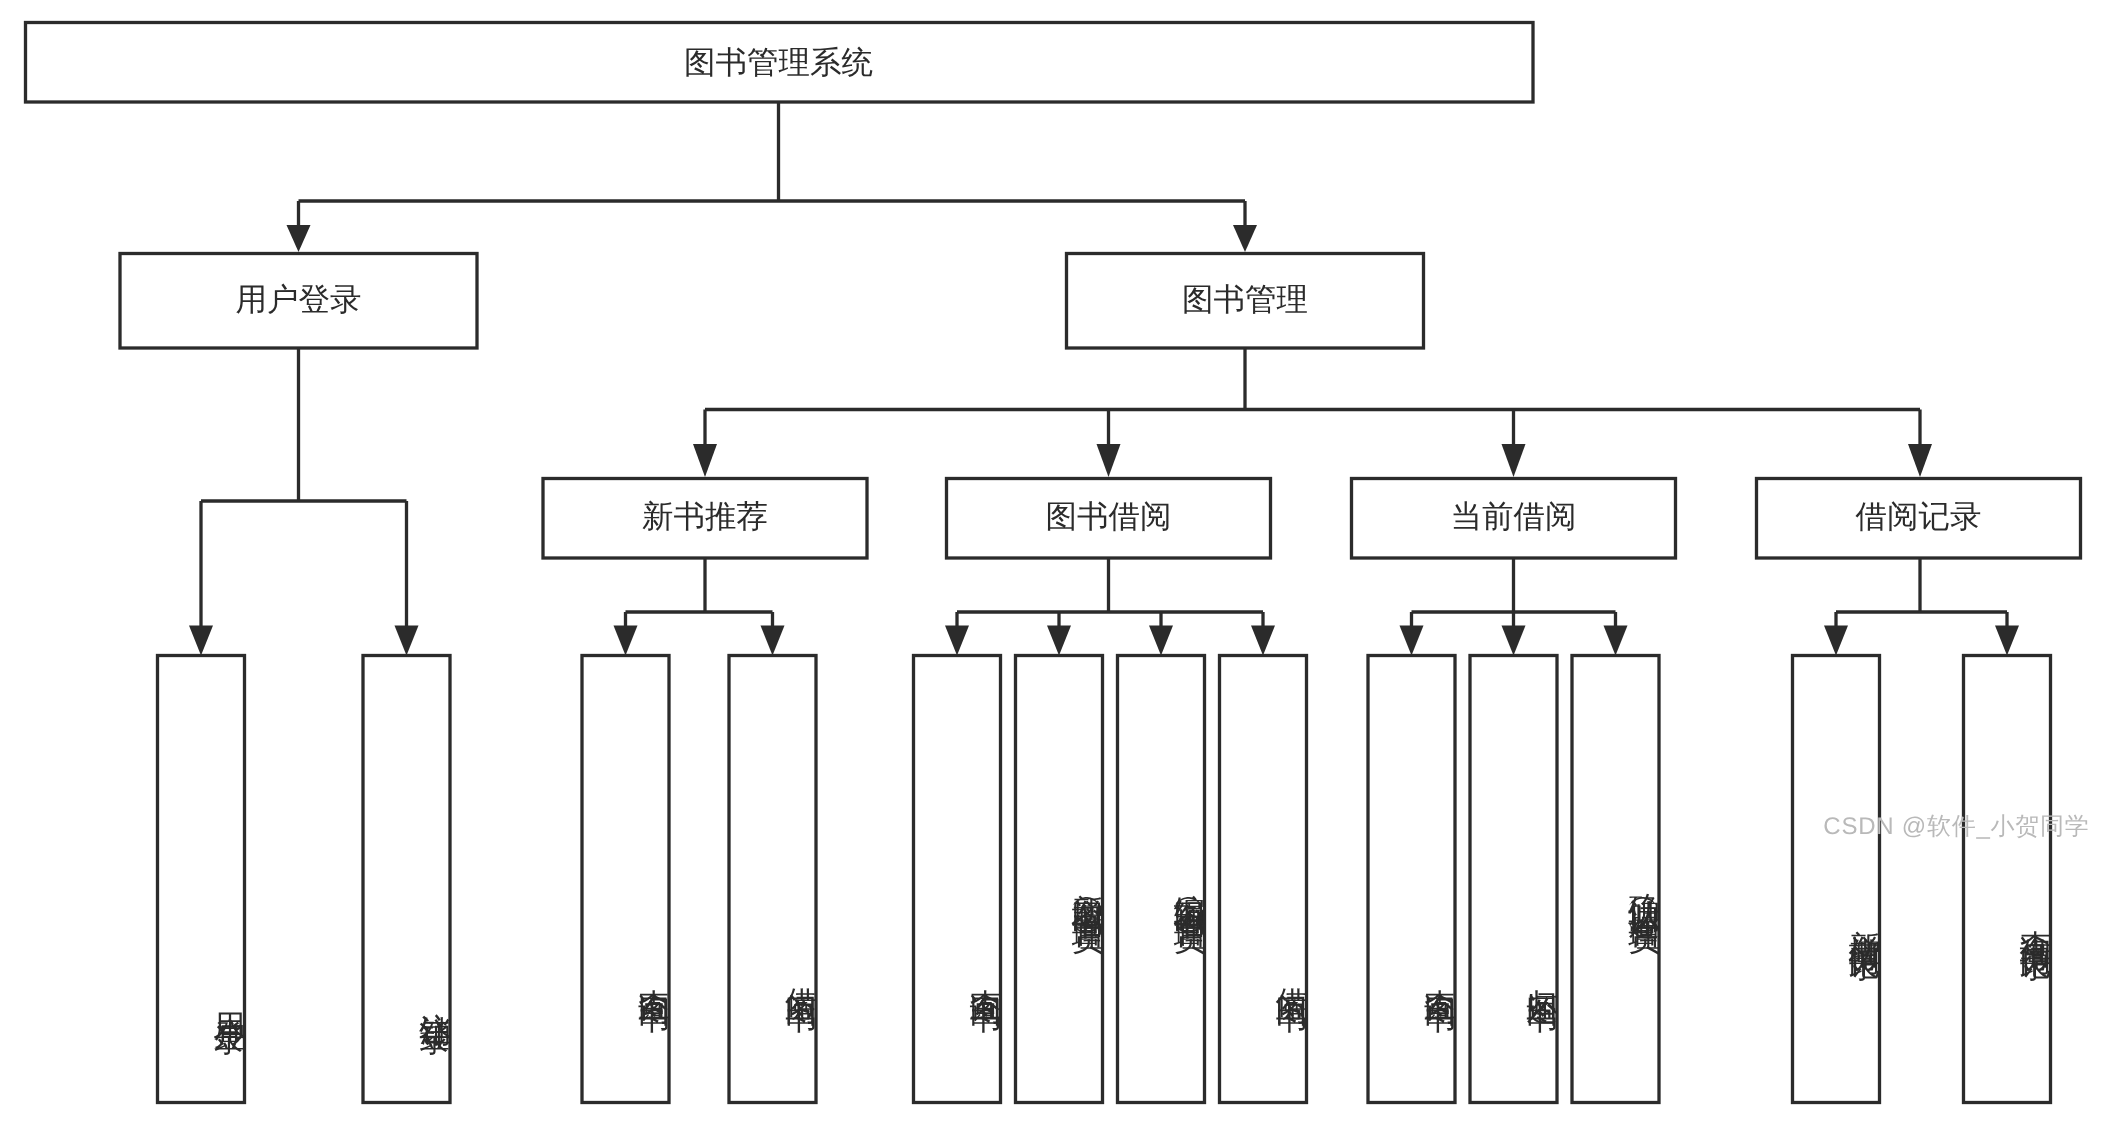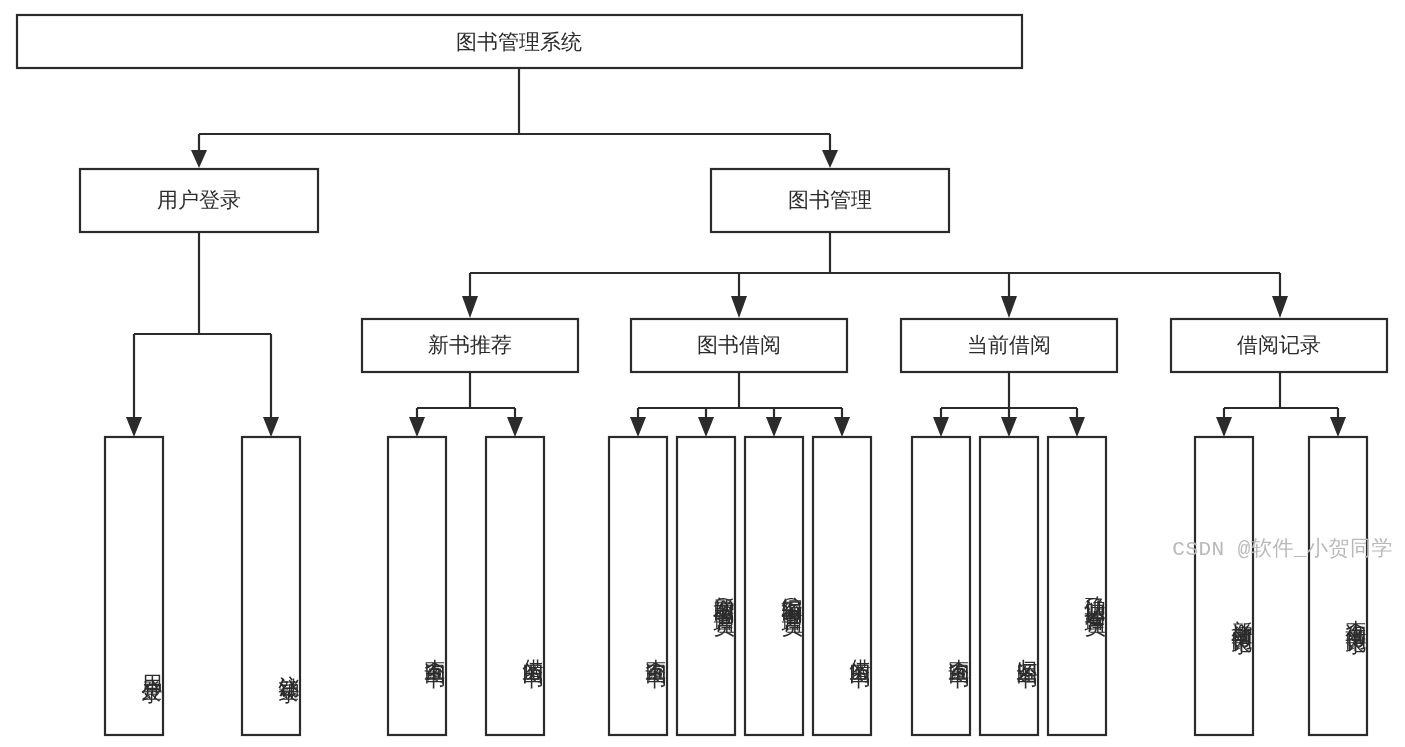--- a/index.html
+++ b/index.html
@@ -61,22 +61,22 @@
     line-height: 1;
     color: #2b2b2b;
     letter-spacing: 3px;
     white-space: nowrap;
     pointer-events: none;
   }
   .watermark {
     position: absolute;
     right: 12px;
     bottom: 6px;
-    font-family: Liberation Mono, monospace;
-    font-size: 21px;
+    font-family: Liberation Sans, sans-serif;
+    font-size: 16px;
     color: #b9b9b9;
     letter-spacing: 0.5px;
     white-space: nowrap;
     margin-top: 17px;
   }
 </style>
 </head>
 <body>
 
 <div id="diagram-root">

